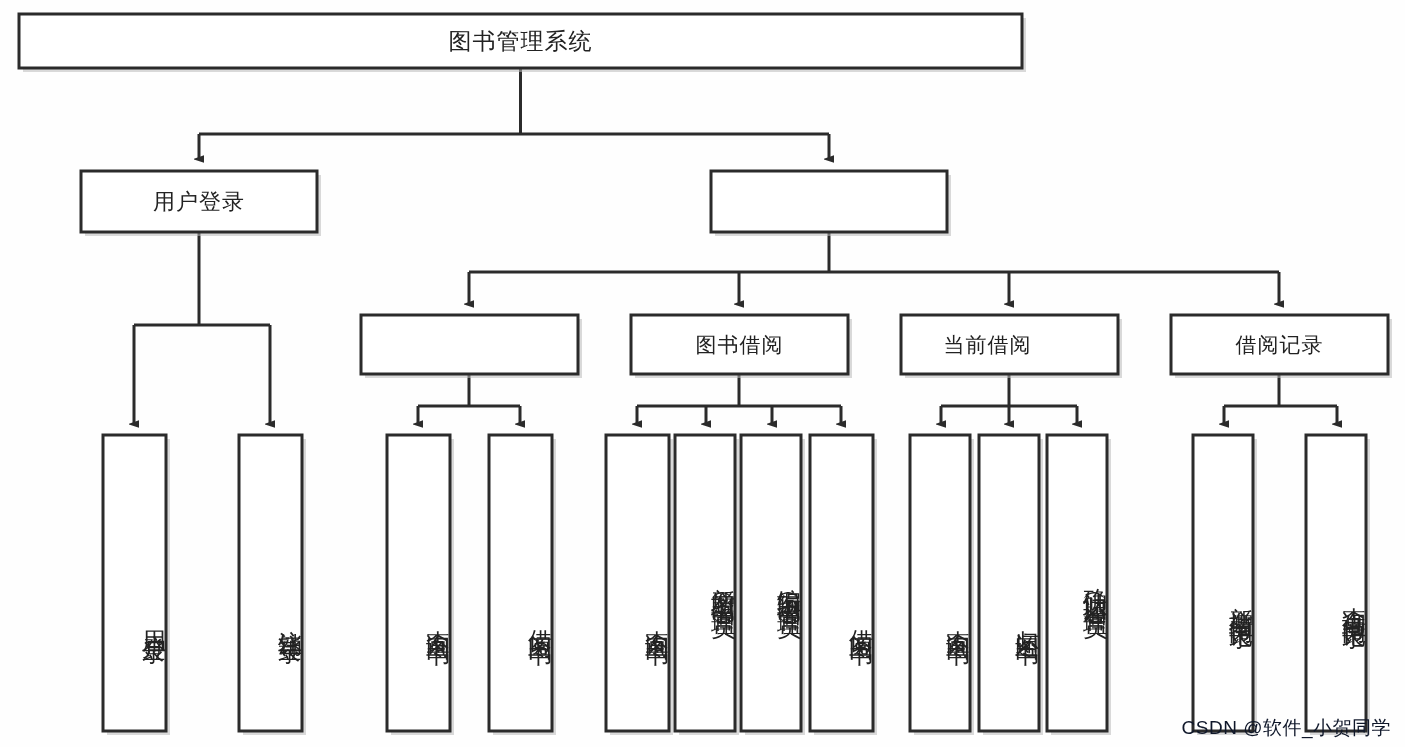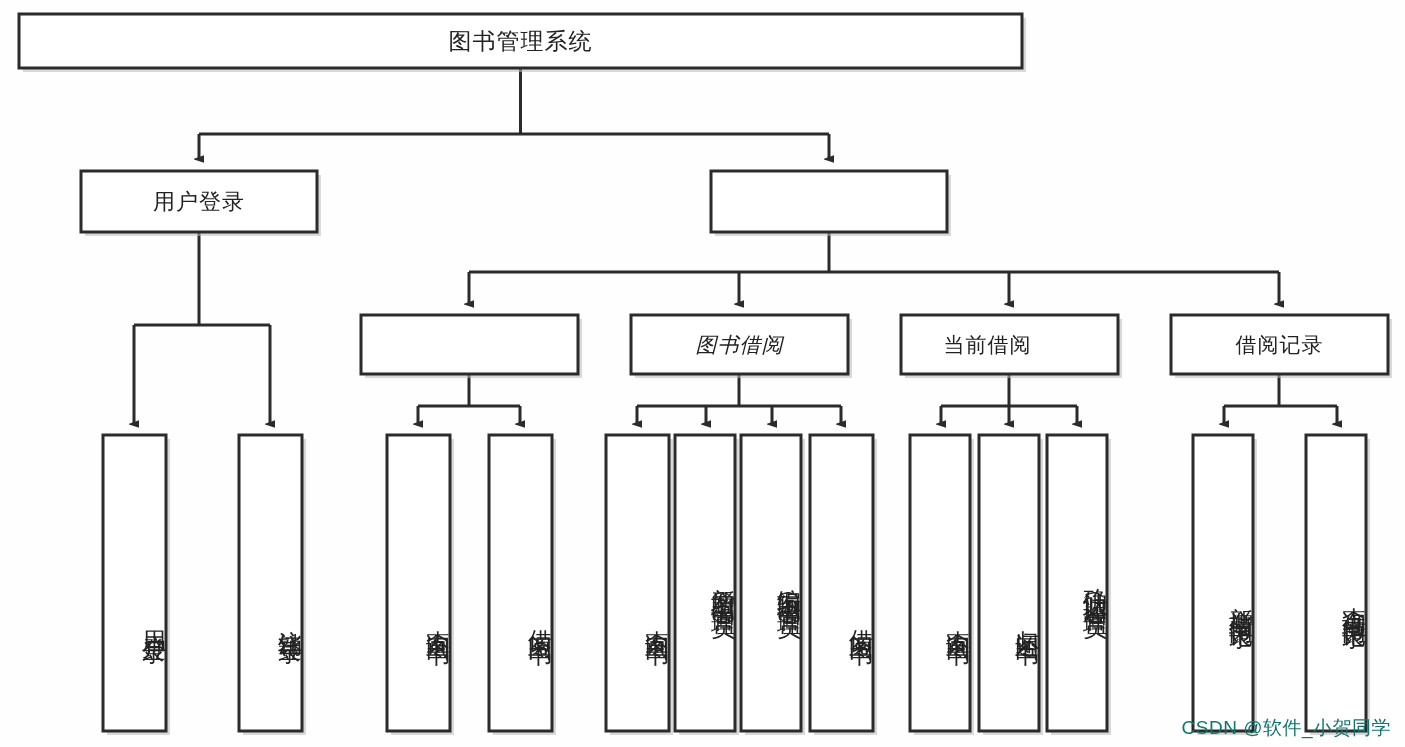--- a/index.html
+++ b/index.html
@@ -54,21 +54,21 @@
     padding-top:6px;
     white-space:nowrap;
   }
   .lbl-leaf.tall{padding-top:2px;}
 
   #watermark{
     position:absolute;
     right:14px;
     bottom:6px;
     font-size:19px;
-    color:#0f766e;
+    color:#0f172a;
     font-family:"Liberation Sans","DejaVu Sans",sans-serif;
     letter-spacing:.5px;
     white-space:nowrap;
     margin-left:32px;
   }
 </style>
 </head>
 <body>
 
 <div id="diagram-root">
@@ -176,21 +176,21 @@
       <rect class="node-box" x="1193" y="435" width="60" height="296"></rect>
       <rect class="node-shadow" x="1310" y="439" width="60" height="296"></rect>
       <rect class="node-box" x="1306" y="435" width="60" height="296"></rect>
     </g>
   </svg>
 
   <div class="node-label lbl-root" style="left:19px;top:14px;width:1003px;height:54px;border-radius:24px;">图书管理系统</div>
 
   <div class="node-label lbl-mid" style="left:81px;top:171px;width:236px;height:61px;">用户登录</div>
 
-  <div class="node-label lbl-sub" style="left:631px;top:315px;width:217px;height:59px;font-style:italic;">图书借阅</div>
+  <div class="node-label lbl-sub" style="left:631px;top:315px;width:217px;height:59px;">图书借阅</div>
   <div class="node-label lbl-sub" style="left:901px;top:315px;width:173px;height:59px;">当前借阅</div>
   <div class="node-label lbl-sub" style="left:1171px;top:315px;width:217px;height:59px;">借阅记录</div>
 
   <div class="node-label lbl-leaf" style="left:103px;top:500px;width:63px;height:231px;">用户登录</div>
   <div class="node-label lbl-leaf" style="left:239px;top:500px;width:63px;height:231px;">注销登录</div>
 
   <div class="node-label lbl-leaf" style="left:387px;top:500px;width:63px;height:231px;">查询图书</div>
   <div class="node-label lbl-leaf" style="left:489px;top:500px;width:63px;height:231px;">借阅图书</div>
 
   <div class="node-label lbl-leaf" style="left:606px;top:500px;width:63px;height:231px;">查询图书</div>

